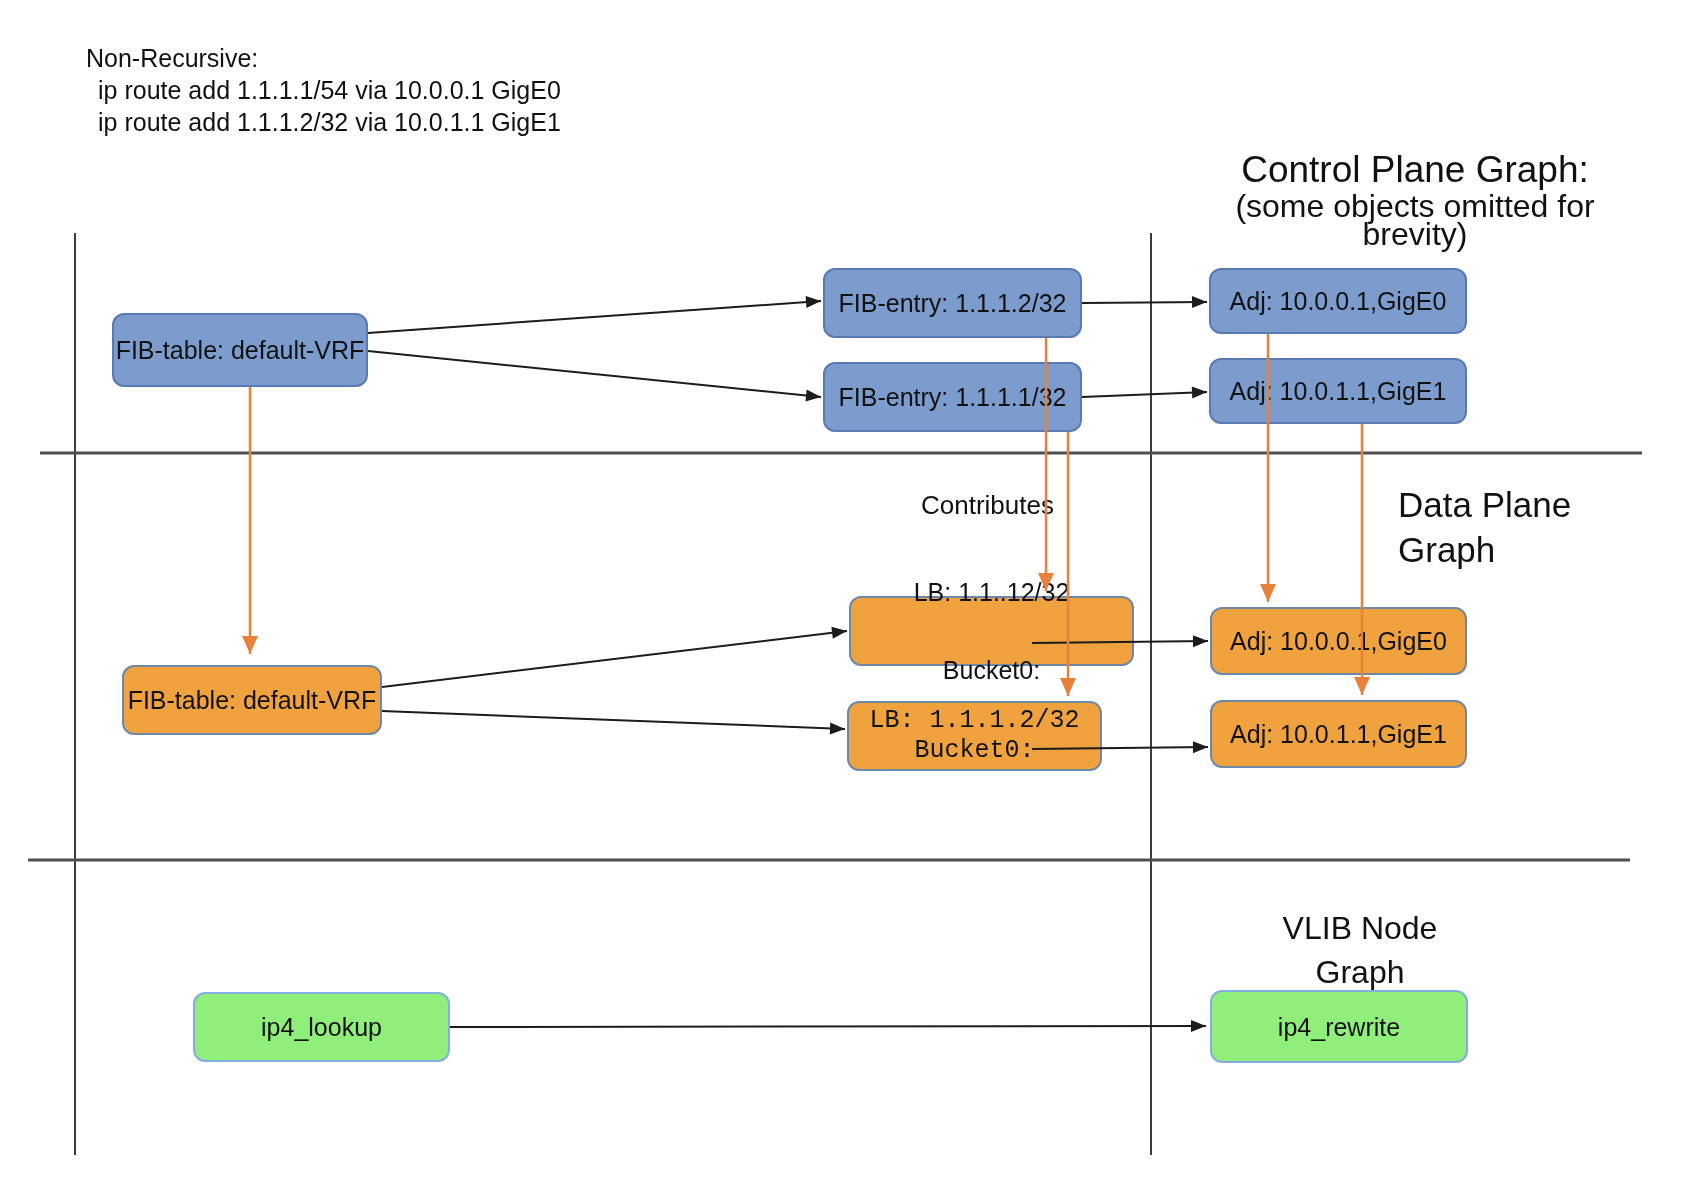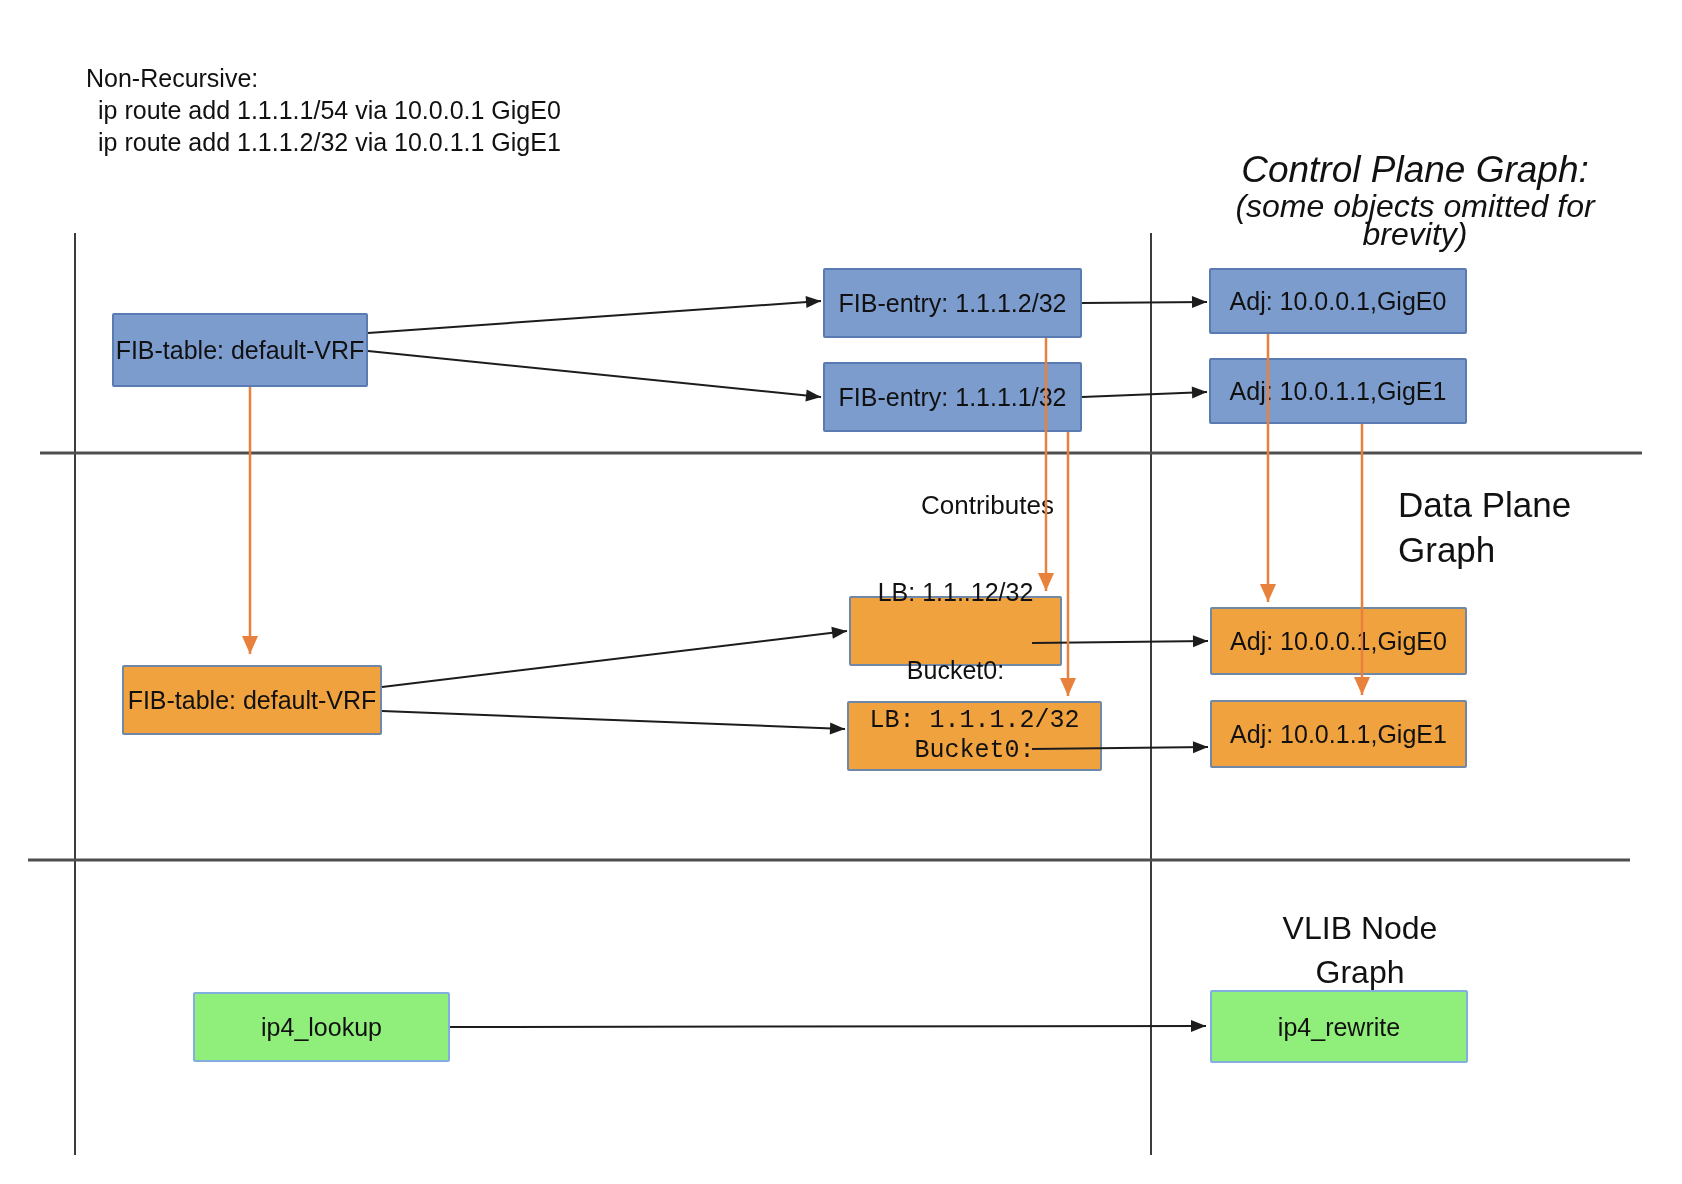--- a/index.html
+++ b/index.html
@@ -11,29 +11,29 @@
   html,body{margin:0;padding:0;background:#ffffff;}
   .canvas{position:relative;width:1682px;height:1184px;background:#ffffff;overflow:hidden;
           font-family:"Liberation Sans","DejaVu Sans",sans-serif;color:#111;}
   svg.connectors{position:absolute;left:0;top:0;z-index:2;pointer-events:none;}
   .frame{stroke:#3c3c3c;stroke-width:2;}
   .frame-h{stroke:#4f4f4f;stroke-width:3;}
   .edge{stroke:var(--link-arrow);stroke-width:2;fill:none;}
   .flow{stroke:var(--flow-arrow);stroke-width:2.5;fill:none;}
   .edge-fill{fill:var(--link-arrow);}
   .flow-fill{fill:var(--flow-arrow);}
-  .node{position:absolute;z-index:1;box-sizing:border-box;border-radius:2px;
+  .node{position:absolute;z-index:1;box-sizing:border-box;border-radius:12px;
         display:flex;flex-direction:column;align-items:center;justify-content:center;
         font-size:25px;line-height:30px;white-space:nowrap;text-align:center;}
   .cp{background:var(--control-node-fill);border:2px solid var(--control-node-border);}
   .dp{background:var(--data-node-fill);border:2px solid var(--data-node-border);}
   .vlib{background:var(--vlib-node-fill);border:2px solid var(--vlib-node-border);text-align:right;}
-  .notes{position:absolute;left:86px;top:42px;font-size:25px;line-height:32px;z-index:1;margin-top:20px;}
+  .notes{position:absolute;left:86px;top:42px;font-size:25px;line-height:32px;z-index:1;}
   .notes .indent{padding-left:12px;}
-  .cp-title{position:absolute;left:1180px;top:148px;width:470px;text-align:center;z-index:1;font-style:italic;}
+  .cp-title{position:absolute;left:1180px;top:148px;width:470px;text-align:center;z-index:1;}
   .cp-title .big{font-size:37px;line-height:44px;}
   .cp-title .small{font-size:32px;line-height:28px;}
   .dp-title{position:absolute;left:1398px;top:482px;font-size:35px;line-height:45px;z-index:1;}
   .vlib-title{position:absolute;left:1180px;top:906px;width:360px;text-align:center;
               font-size:32px;line-height:44px;z-index:1;}
   .contributes{position:absolute;left:921px;top:490px;font-size:26px;z-index:1;}
 </style>
 </head>
 <body>
 
@@ -106,21 +106,21 @@
   <div class="node cp" style="left:1209px;top:268px;width:258px;height:66px;">
     <div>Adj: 10.0.0.1,GigE0</div>
   </div>
   <div class="node cp" style="left:1209px;top:358px;width:258px;height:66px;">
     <div>Adj: 10.0.1.1,GigE1</div>
   </div>
 
   <div class="node dp" style="left:122px;top:665px;width:260px;height:70px;">
     <div>FIB-table: default-VRF</div>
   </div>
-  <div class="node dp" style="left:849px;top:596px;width:213px;height:70px;gap:48px;">
+  <div class="node dp" style="left:849px;top:596px;width:285px;height:70px;gap:48px;">
     <div>LB: 1.1..12/32</div>
     <div>Bucket0:</div>
   </div>
   <div class="node dp" style="left:847px;top:701px;width:255px;height:70px;font-family:Liberation Mono, monospace;">
     <div>LB: 1.1.1.2/32</div>
     <div>Bucket0:</div>
   </div>
   <div class="node dp" style="left:1210px;top:607px;width:257px;height:68px;">
     <div>Adj: 10.0.0.1,GigE0</div>
   </div>

